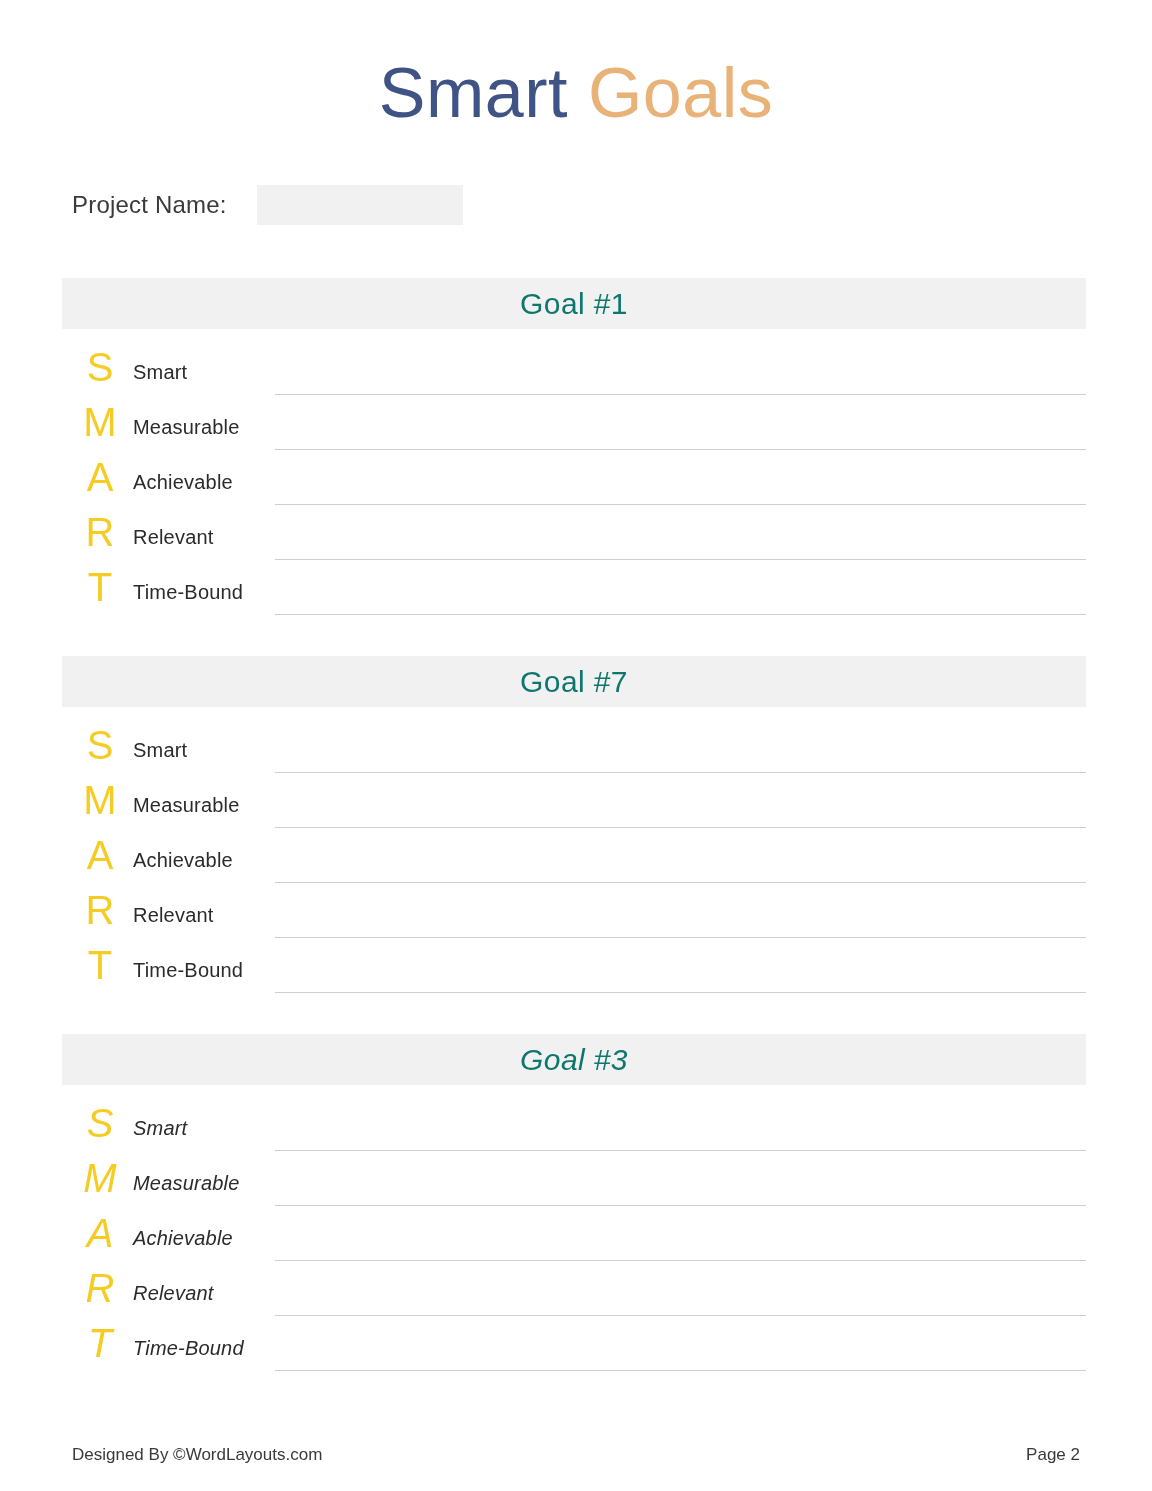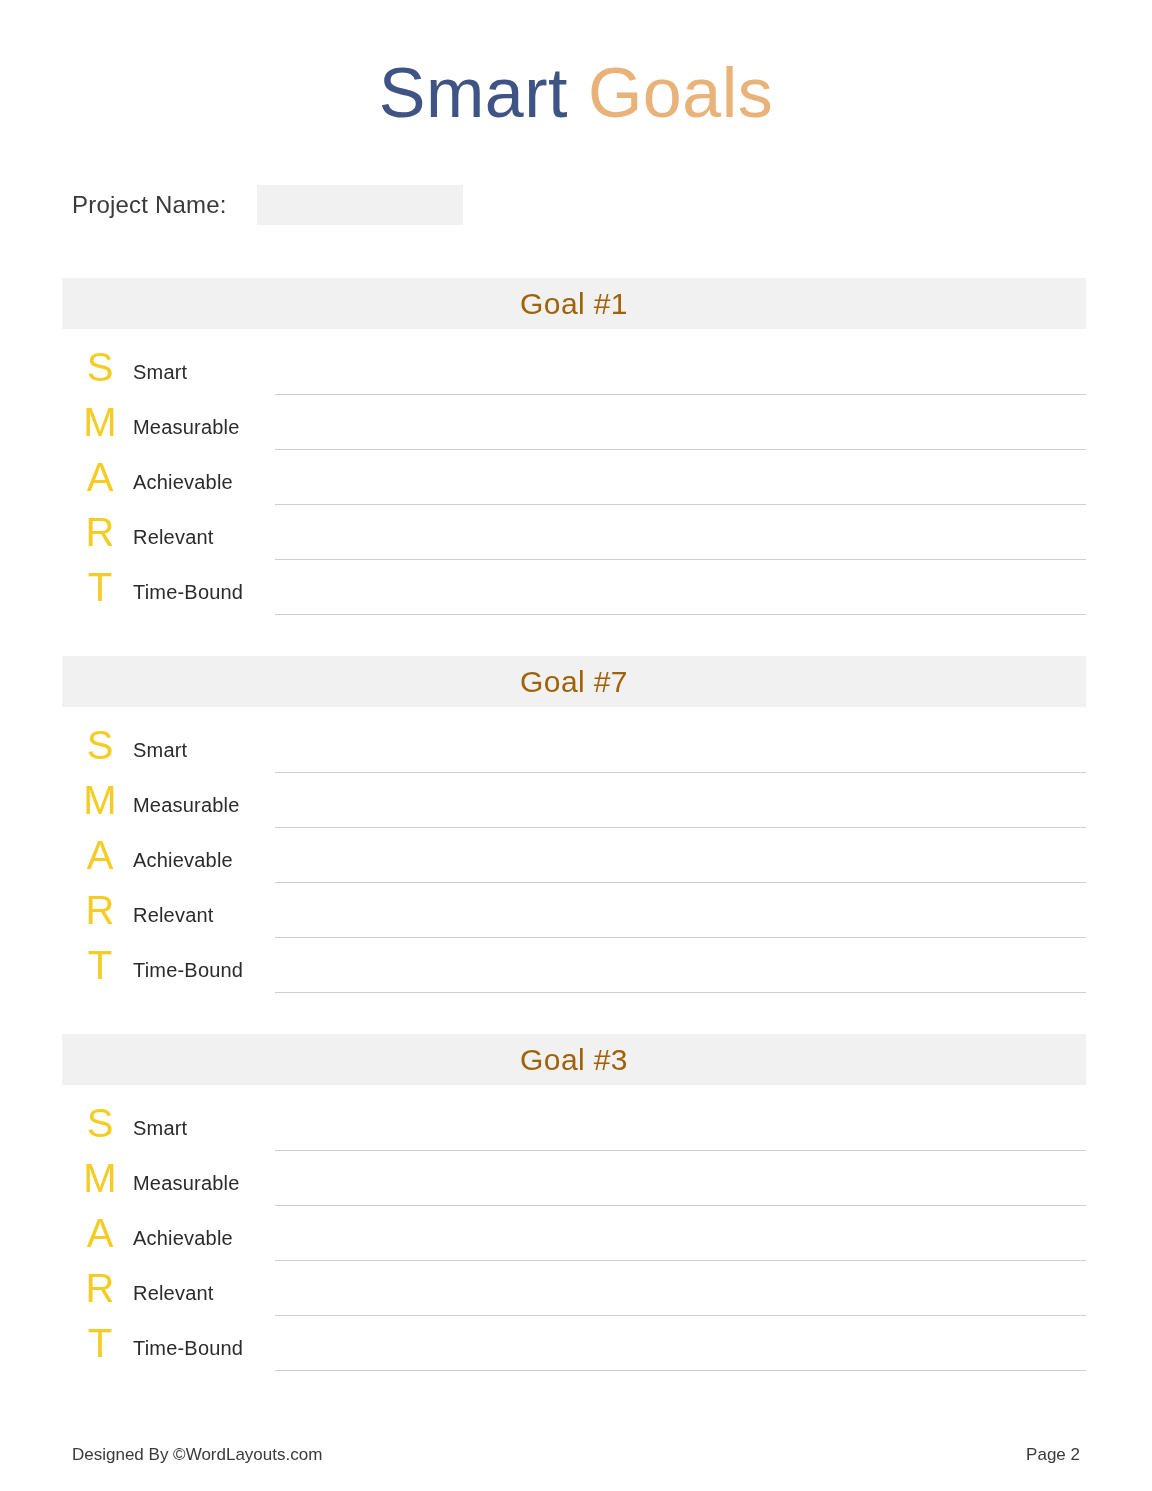--- a/index.html
+++ b/index.html
@@ -65,32 +65,32 @@
     height: 40px;
     margin-left: 30px;
   }
   .meta-group.left .meta-field { width: 206px; }
   .meta-group.right .meta-field { width: 206px; margin-left: 28px; }
 
   
   .goal-block { position: absolute; left: 62px; width: 1024px; }
   .goal-1 { top: 278px; }
   .goal-2 { top: 656px; }
-  .goal-3 { top: 1034px; }
+  .goal-3 { top: 1034px; font-style: italic; }
 
   .goal-banner {
     height: 51px;
     background: #F1F1F1;
     display: flex;
     align-items: center;
     justify-content: center;
   }
   .goal-banner-title {
     font-size: 30px;
-    color: #a16207;
+    color: #0f766e;
     letter-spacing: 0.4px;
     white-space: nowrap;
   }
 
   .smart-rows {
     position: relative;
     margin-top: 0;
     height: 280px;
     width: 1024px;
   }

